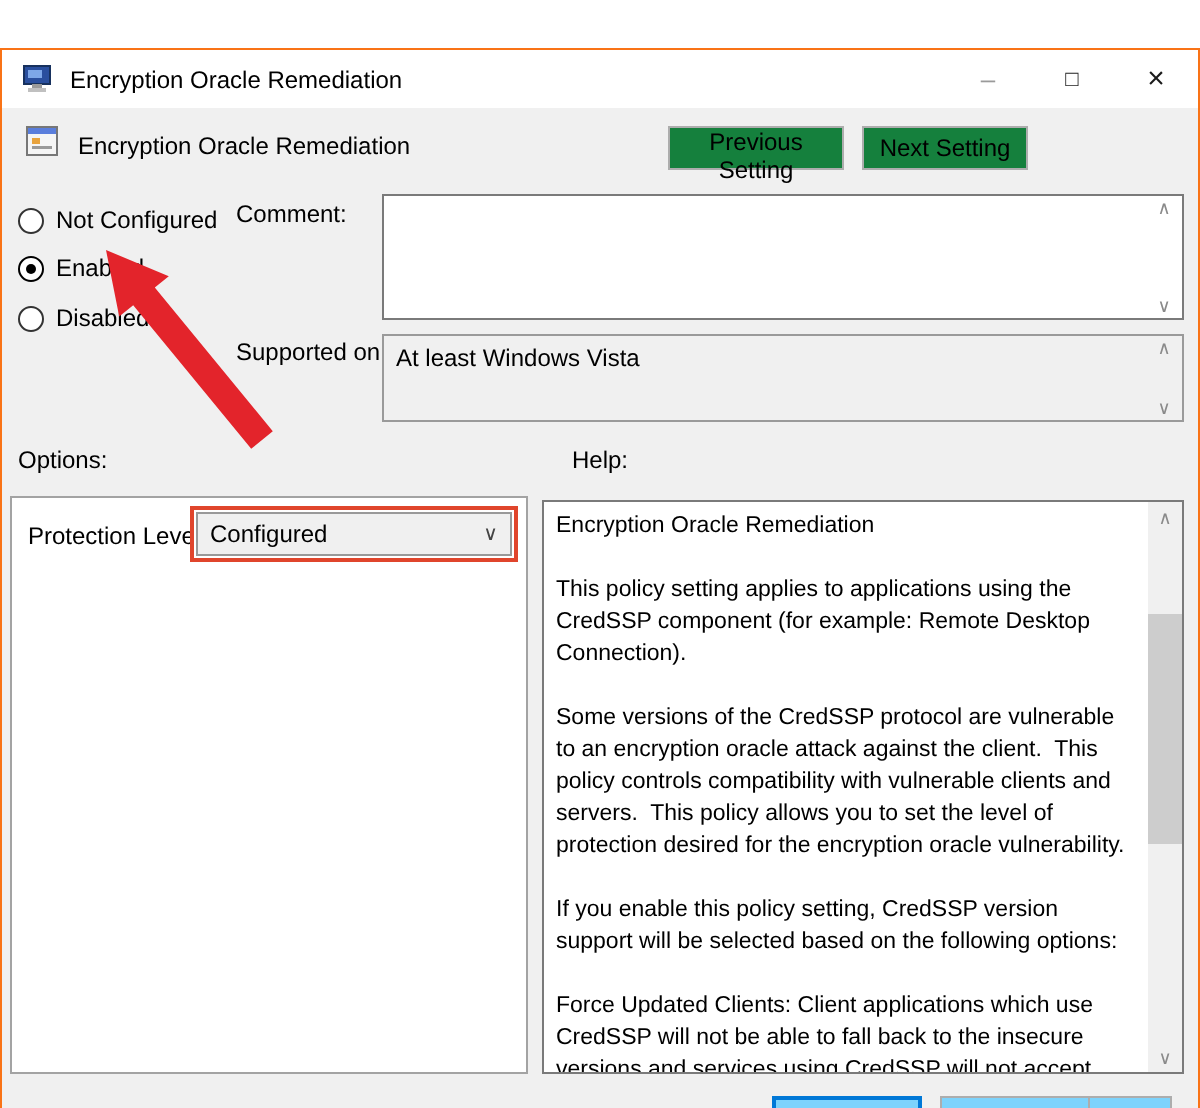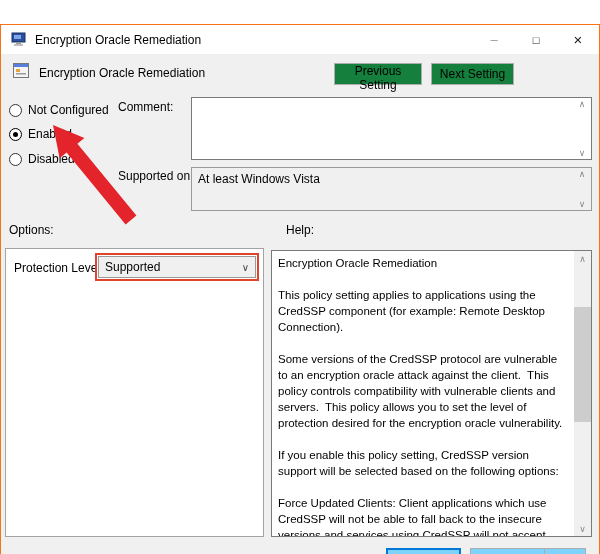--- a/index.html
+++ b/index.html
@@ -131,21 +131,21 @@
       <span class="mini-arrow">∨</span>
     </div>
   </div>
 
   <span class="field-label lbl-options">Options:</span>
   <span class="field-label lbl-help">Help:</span>
 
   <div class="options-panel">
     <span class="prot-label">Protection Level:</span>
     <div class="dropdown">
-      <span class="dropdown-value">Supported</span>
+      <span class="dropdown-value">Configured</span>
       <span class="dropdown-chevron">∨</span>
     </div>
   </div>
 
   <div class="help-panel">
     <div class="help-text">Encryption Oracle Remediation
 
 This policy setting applies to applications using the CredSSP component (for example: Remote Desktop Connection).
 
 Some versions of the CredSSP protocol are vulnerable to an encryption oracle attack against the client.  This policy controls compatibility with vulnerable clients and servers.  This policy allows you to set the level of protection desired for the encryption oracle vulnerability.

